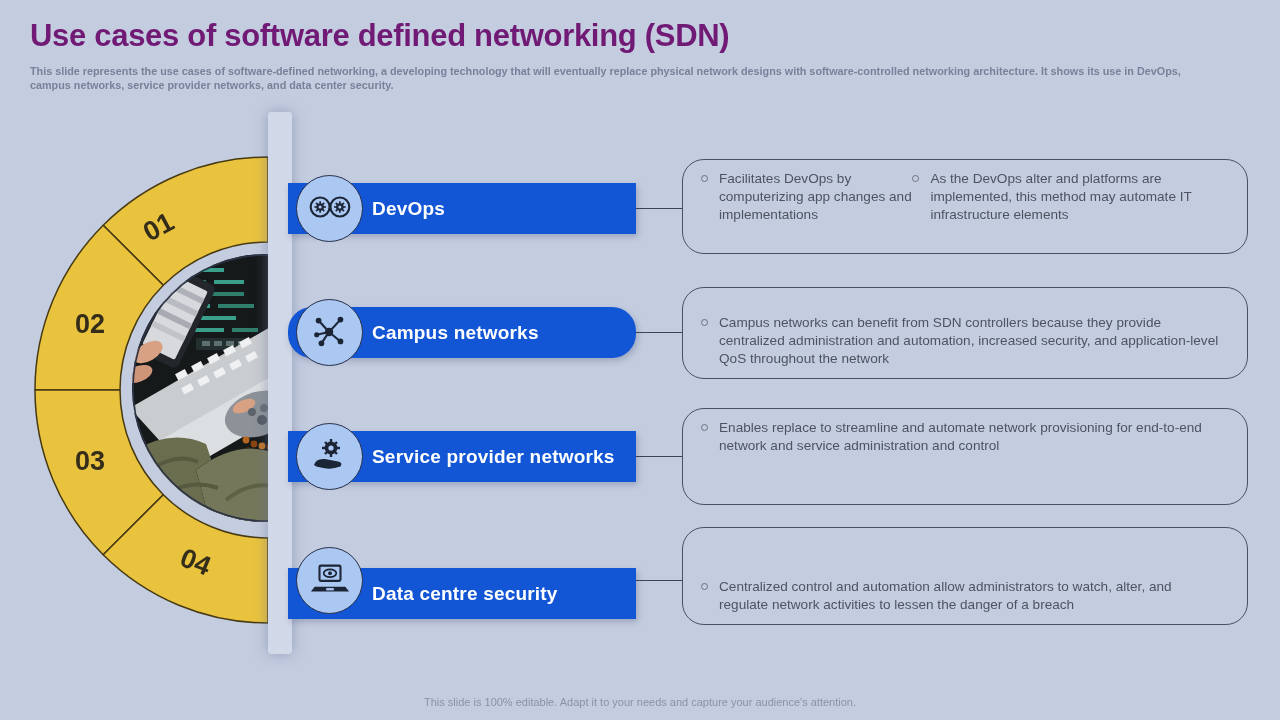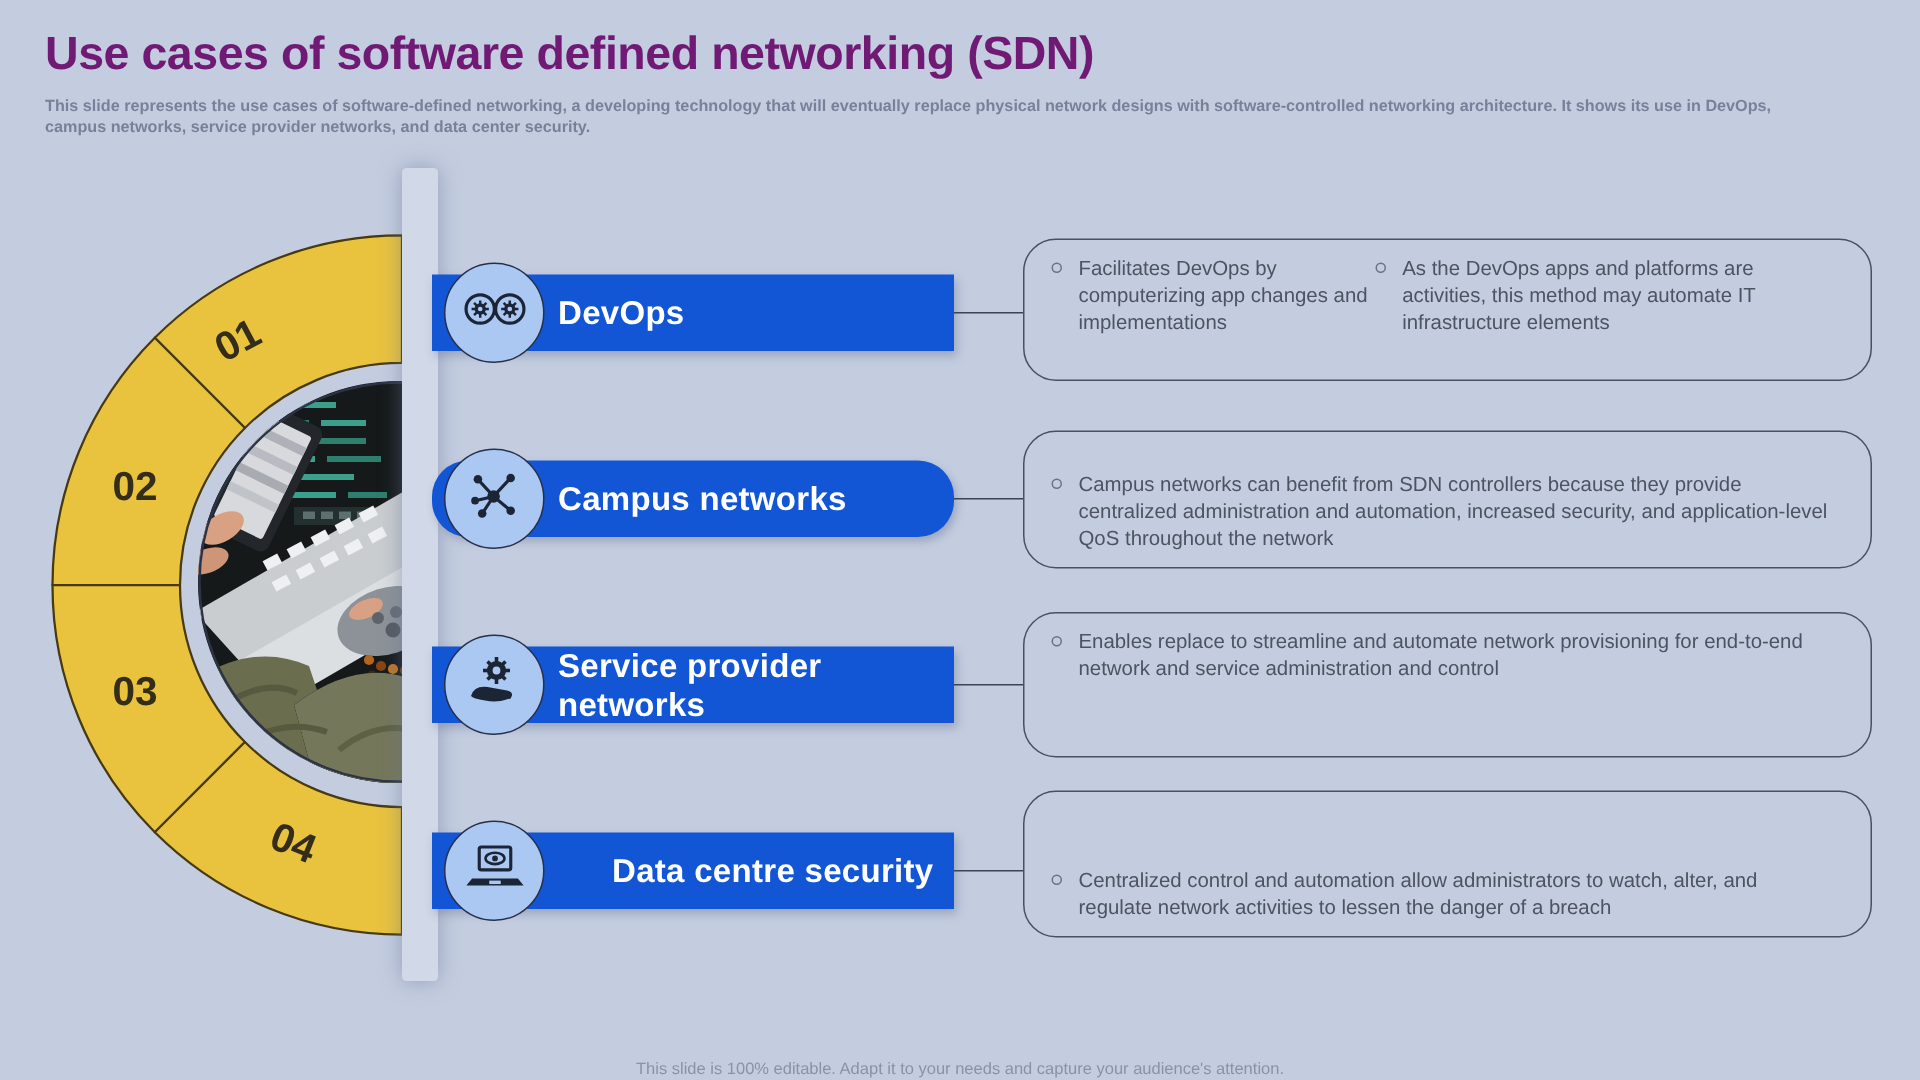--- a/index.html
+++ b/index.html
@@ -23,21 +23,21 @@
     background:#d1d8e7; border-radius:3px;
     box-shadow:0 0 14px rgba(106,117,150,0.55);
   }
   .donut-svg { position:absolute; left:0; top:0; }
   .bar {
     position:absolute; left:288px; width:348px; height:51px;
     background:#1256d6; display:flex; align-items:center;
     box-shadow:2px 3px 6px rgba(80,95,130,0.35);
   }
   .bar-label {
-    margin-left:84px; color:#ffffff; font-weight:700; font-size:22px; letter-spacing:0.2px;
+    margin-left:84px; color:#ffffff; font-weight:700; font-size:19px; letter-spacing:0.2px;
   }
   .icon-circle {
     position:absolute; left:296px; width:67px; height:67px; border-radius:50%;
     background:#abc8f3; border:1.6px solid #27304a;
     display:flex; align-items:center; justify-content:center; z-index:5;
   }
   .connector { position:absolute; left:636px; width:46px; height:1.4px; background:#3c4354; }
   .info-box {
     position:absolute; left:682px; width:566px;
     border:1.2px solid #4a5064; border-radius:22px;
@@ -47,21 +47,20 @@
   .bullet-row { display:flex; gap:11px; }
   .bullet-marker {
     flex:0 0 auto; width:7px; height:7px; margin-top:5px;
     border:1.5px solid #6b7280; border-radius:50%;
   }
   .bullet-text { font-size:13.6px; line-height:18px; color:#4d5361; }
   .footer {
     position:absolute; left:0; right:0; top:696px; text-align:center;
     font-size:11px; color:#8era;
     color:#8893a8;
-    margin-top:11px;
   }
   svg text.seg-num {
     font-family:"Liberation Sans", sans-serif; font-weight:700; font-size:27px; fill:#332d1a;
   }
 </style>
 </head>
 <body>
 
 <div class="title">Use cases of software defined networking (SDN)</div>
 <div class="subtitle">This slide represents the use cases of software-defined networking, a developing technology that will eventually replace physical network designs with software-controlled networking architecture. It shows its use in DevOps, campus networks, service provider networks, and data center security.</div>
@@ -200,21 +199,21 @@
   </span>
 </div>
 <div class="connector" style="top:208px;"></div>
 <div class="info-box" style="top:159px; height:95px;">
   <div class="bullet-row">
     <span class="bullet-marker"></span>
     <span class="bullet-text">Facilitates DevOps by computerizing app changes and implementations</span>
   </div>
   <div class="bullet-row">
     <span class="bullet-marker"></span>
-    <span class="bullet-text">As the DevOps apps and platforms are activities, this method may automate IT infrastructure elements</span>
+    <span class="bullet-text">As the DevOps alter and platforms are implemented, this method may automate IT infrastructure elements</span>
   </div>
 </div>
 
 <div class="bar" style="top:307px;border-radius:24px;">
   <span class="bar-label">Campus networks</span>
 </div>
 <div class="icon-circle" style="top:299px;">
   <span>
     <svg width="38" height="38" viewBox="0 0 40 40">
       <g stroke="#1c2536" stroke-width="2.2">
@@ -260,21 +259,21 @@
   </span>
 </div>
 <div class="connector" style="top:456px;"></div>
 <div class="info-box" style="top:408px; height:97px;">
   <div class="bullet-row">
     <span class="bullet-marker"></span>
     <span class="bullet-text">Enables replace to streamline and automate network provisioning for end-to-end network and service administration and control</span>
   </div>
 </div>
 
-<div class="bar" style="top:555px;padding-left:36px;">
+<div class="bar" style="top:568px;">
   <span class="bar-label">Data centre security</span>
 </div>
 <div class="icon-circle" style="top:547px;">
   <span>
     <svg width="42" height="36" viewBox="0 0 44 36">
       <rect x="11" y="4" width="22" height="16" rx="1.5" fill="none" stroke="#1c2536" stroke-width="2.2"></rect>
       <ellipse cx="22" cy="12" rx="6.6" ry="4" fill="none" stroke="#1c2536" stroke-width="1.8"></ellipse>
       <circle cx="22" cy="12" r="2" fill="#1c2536"></circle>
       <polygon points="6,26 38,26 42,31 2,31" fill="#1c2536"></polygon>
       <rect x="18" y="27.5" width="8" height="2.4" fill="#abc8f3"></rect>

